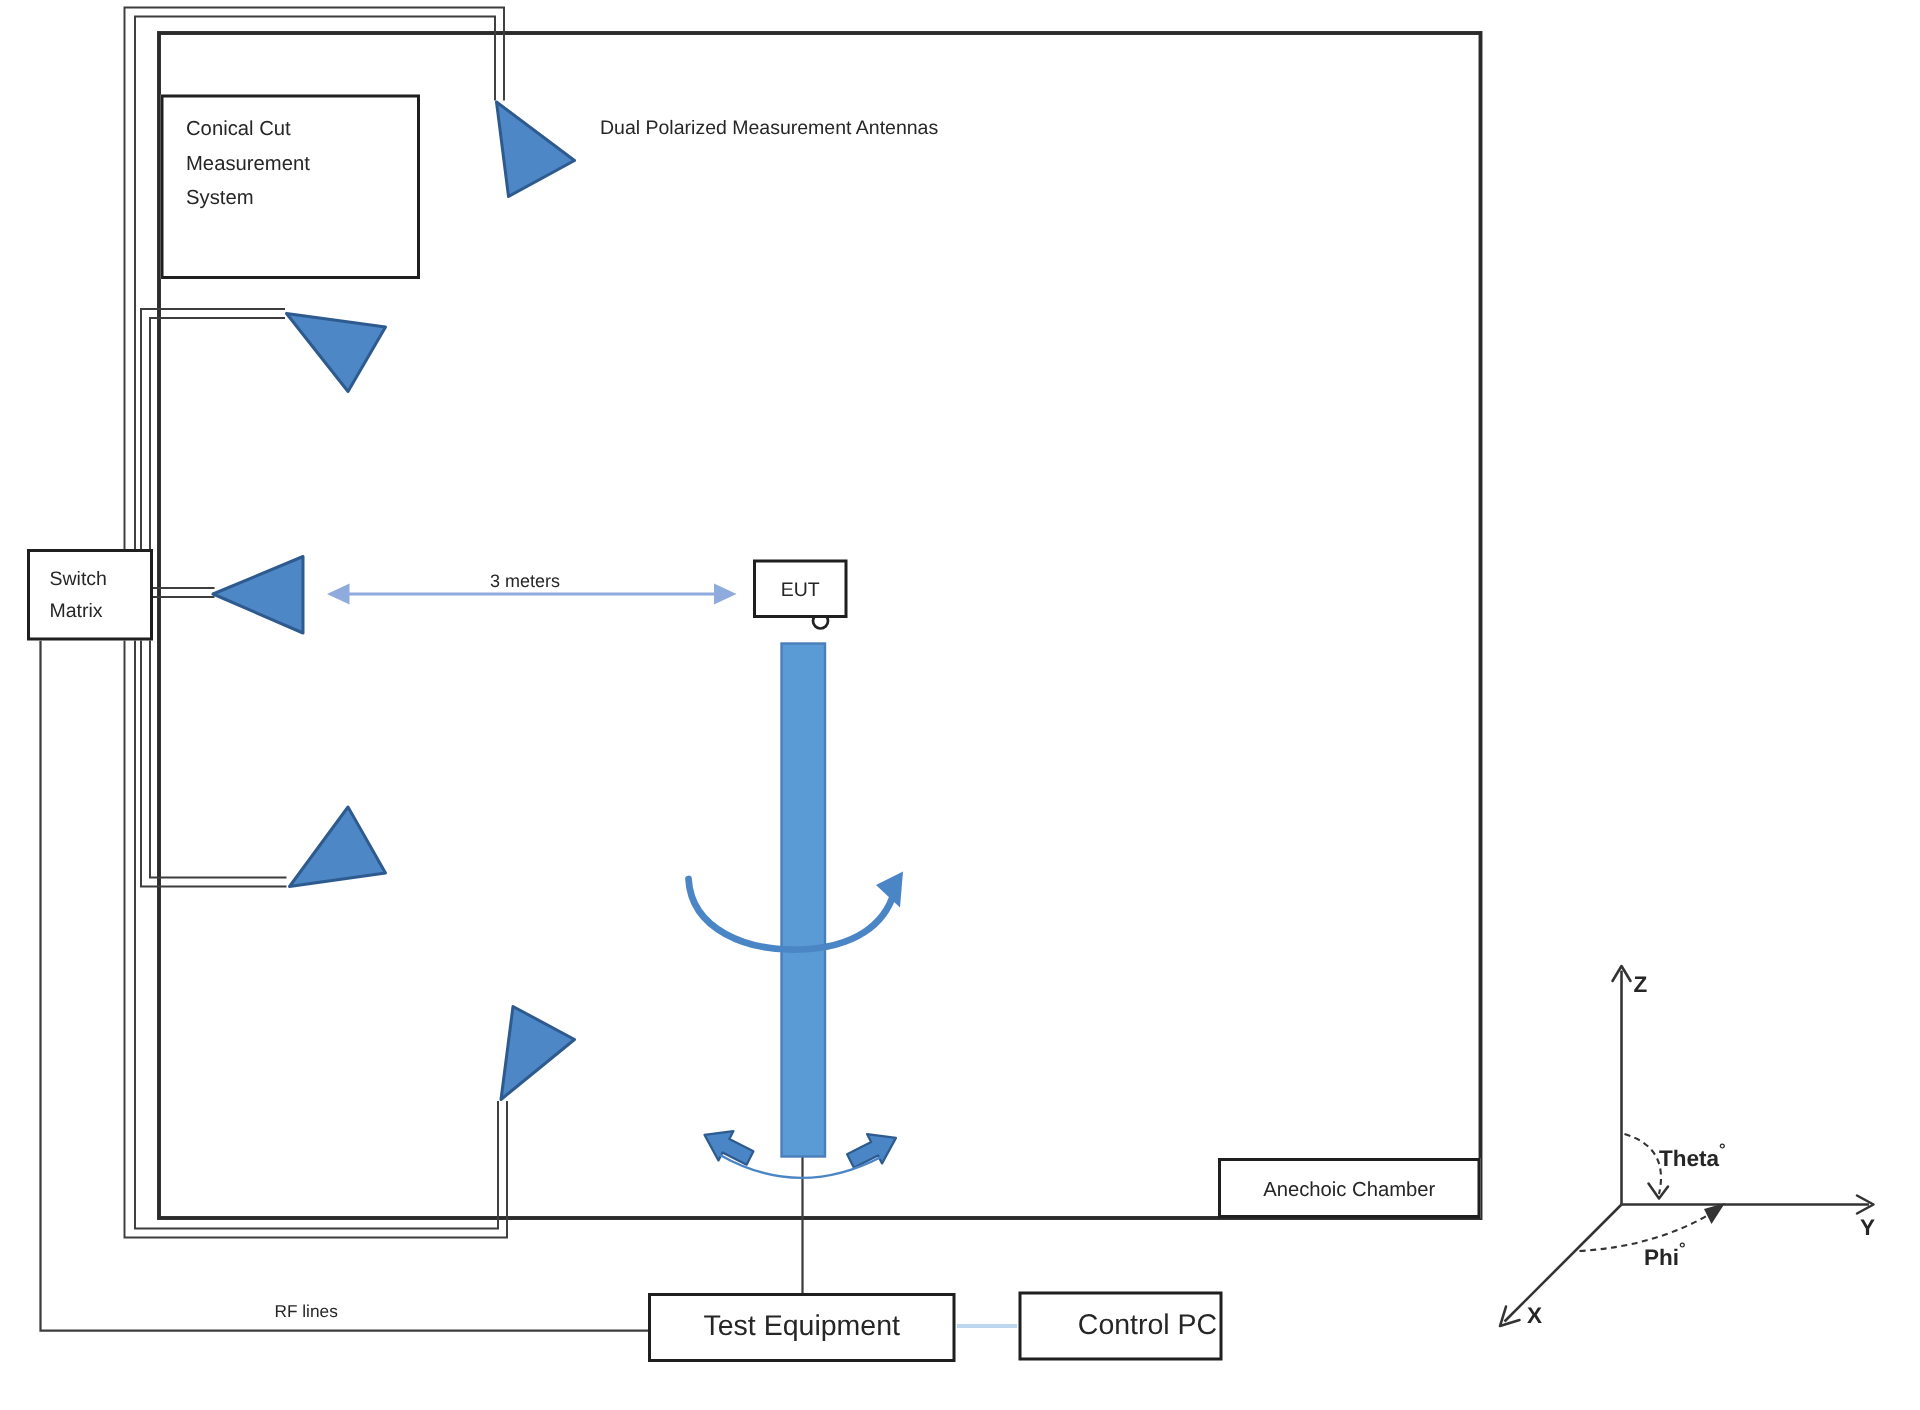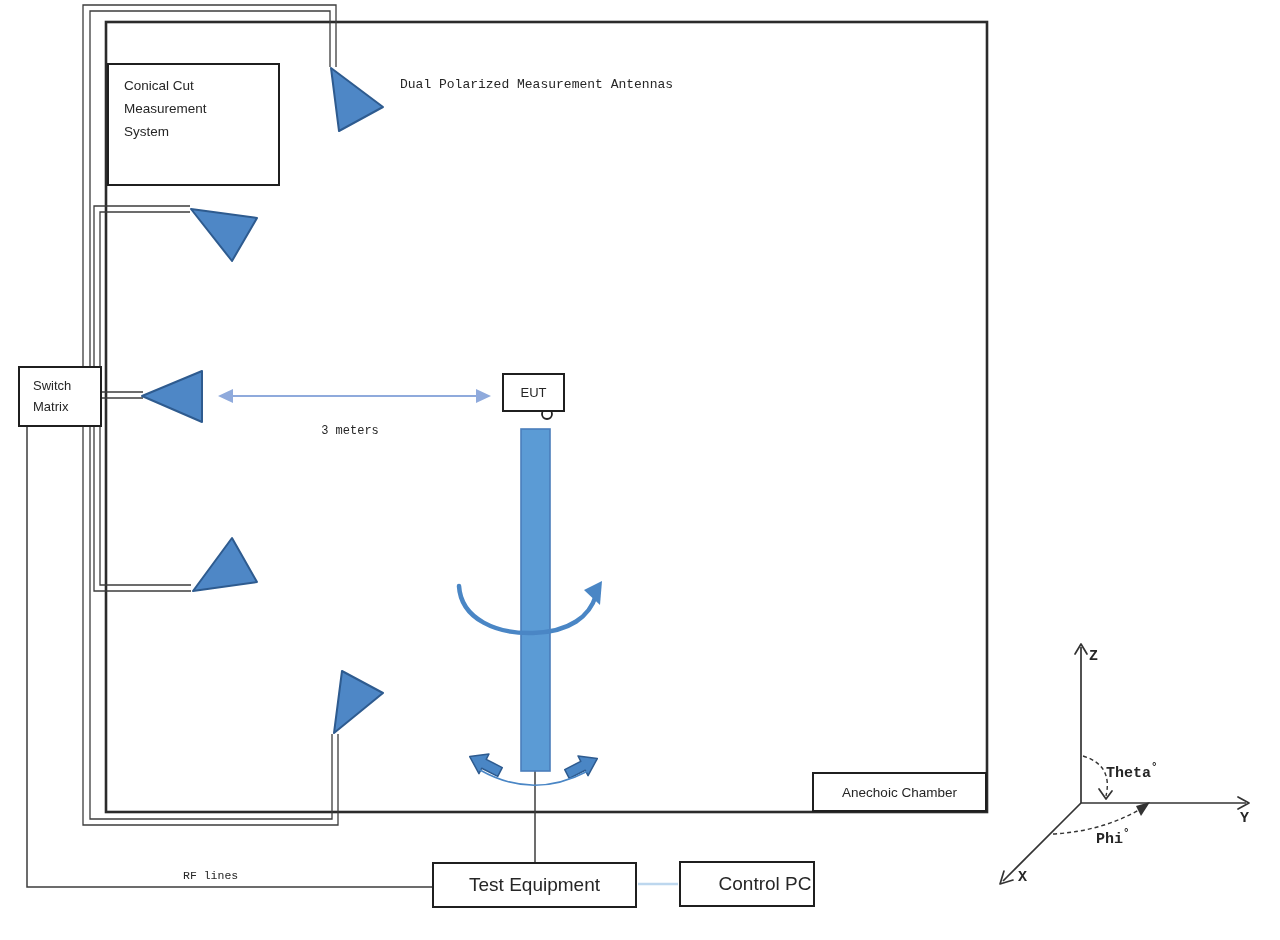--- a/index.html
+++ b/index.html
@@ -26,21 +26,21 @@
   .axishead{fill:none;stroke:#333;stroke-width:1.7;stroke-linecap:round;stroke-linejoin:round;}
   .anglearc{fill:none;stroke:#333;stroke-width:1.4;stroke-dasharray:4 3;}
   .anglehead{fill:#333;stroke:none;}
   .eut-circ{fill:#fff;stroke:#222;stroke-width:1.8;}
 
   
   .box{
     position:absolute;background:#fff;border:2px solid #1f1f1f;box-sizing:border-box;
   }
   .box.center{display:flex;align-items:center;justify-content:center;}
-  .lbl{position:absolute;white-space:nowrap;font-family:Liberation Mono, monospace;}
+  .lbl{position:absolute;white-space:nowrap;}
   .bold{font-weight:bold;}
   .deg{display:inline-block;font-size:11px;vertical-align:7px;}
 </style>
 </head>
 <body>
 
 <div id="stage">
 
   <svg id="diagram-svg" width="1280" height="940" viewBox="0 0 1280 940">
 
@@ -116,21 +116,21 @@
   <div class="box center" style="left:812px;top:772px;width:175px;height:40px;font-size:13.5px;">
     <span>Anechoic Chamber</span>
   </div>
 
   <div class="box center" style="left:679px;top:861px;width:136px;height:46px;font-size:19px;padding-left:36px;">
     <span>Control PC</span>
   </div>
 
   <div class="lbl" style="left:400px;top:77px;font-size:13px;">Dual Polarized Measurement Antennas</div>
 
-  <div class="lbl" style="left:300px;top:380px;width:100px;text-align:center;font-size:12px;margin-top:44px;">3 meters</div>
+  <div class="lbl" style="left:300px;top:380px;width:100px;text-align:center;font-size:12px;">3 meters</div>
 
   <div class="lbl" style="left:183px;top:869px;font-size:11.5px;">RF lines</div>
 
   <div class="lbl bold" style="left:1089px;top:648px;font-size:15px;">Z</div>
   <div class="lbl bold" style="left:1240px;top:810px;font-size:15px;">Y</div>
   <div class="lbl bold" style="left:1018px;top:869px;font-size:15px;">X</div>
 
   <div class="lbl bold" style="left:1106px;top:761px;font-size:15px;">
     <span>Theta</span><span class="deg">°</span>
   </div>

